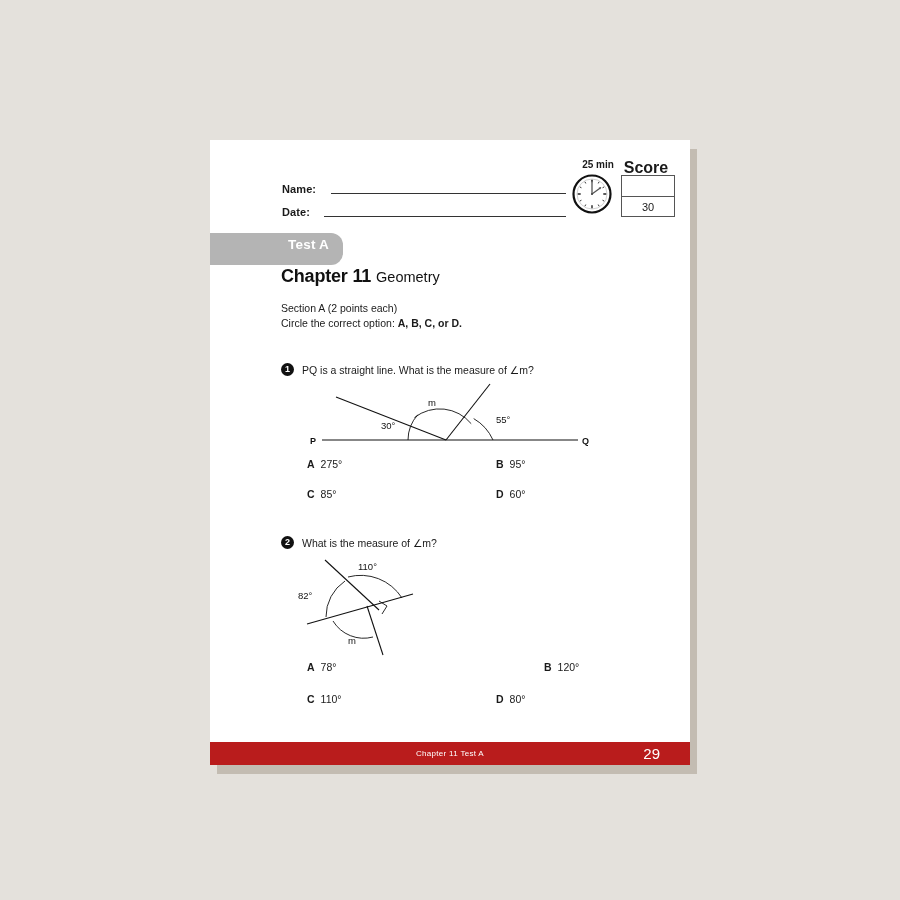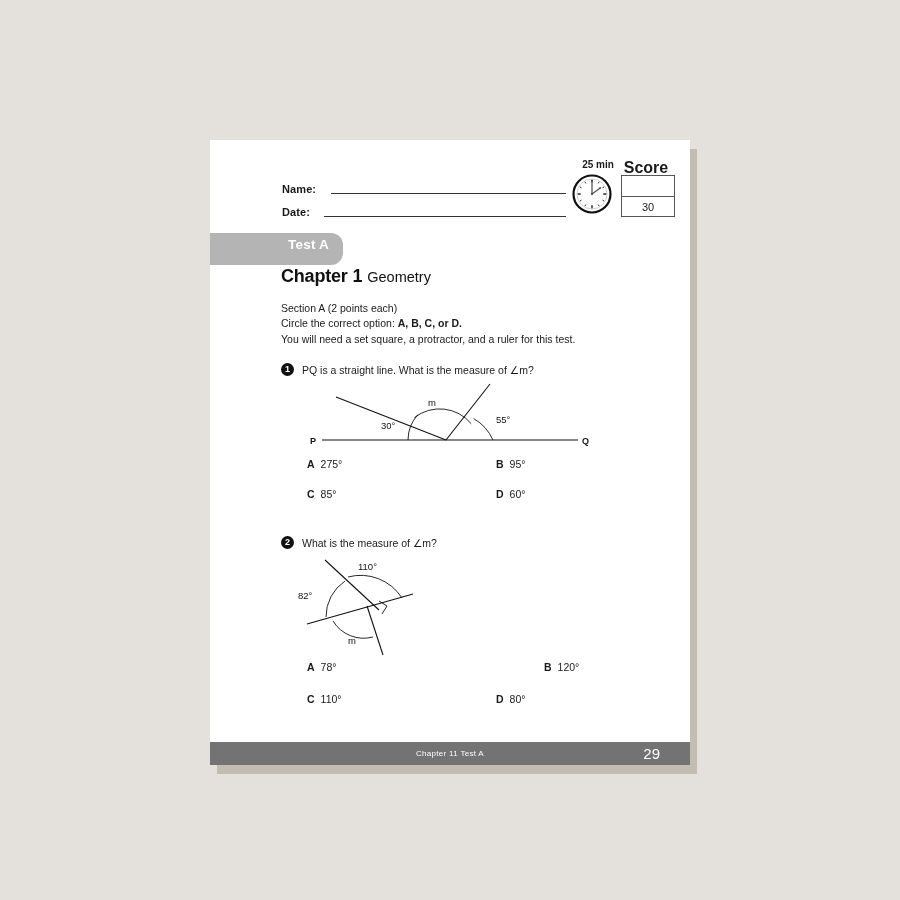--- a/index.html
+++ b/index.html
@@ -193,21 +193,21 @@
   #q2a { left: 97px;  top: 521px; }
   #q2b { left: 286px; top: 521px; padding-left: 48px; }
   #q2c { left: 97px;  top: 553px; }
   #q2d { left: 286px; top: 553px; }
 
   
   #footer {
     position: absolute;
     left: 0; bottom: 0;
     width: 480px; height: 23px;
-    background: #737373;
+    background: #b91c1c;
   }
   #footer-center {
     position: absolute;
     left: 0; top: 0;
     width: 480px;
     line-height: 23px;
     text-align: center;
     font-size: 8px;
     color: #ffffff;
     letter-spacing: .3px;
@@ -267,28 +267,27 @@
     <div id="score-box">
       <div class="cell-top"></div>
       <div class="cell-bot">30</div>
     </div>
 
     <div id="test-tab">
       <span>Test A</span>
     </div>
 
     <div id="chapter-line">
-      <span class="ch">Chapter 1</span><span class="sub">Geometry</span>
+      <span class="ch">Chapter 11</span><span class="sub">Geometry</span>
     </div>
 
     <div class="intro" id="intro1">Section A (2 points each)</div>
     <div class="intro" id="intro2">
       <span>Circle the correct option: </span><b>A, B, C, or D.</b>
     </div>
-    <div class="intro" id="intro3">You will need a set square, a protractor, and a ruler for this test.</div>
 
     <div class="qnum" id="q1num">1</div>
     <div class="qtext" id="q1text">PQ is a straight line. What is the measure of ∠m?</div>
 
     <svg class="fig" id="fig1" width="300" height="76" viewBox="0 0 300 76">
 
       <line x1="22" y1="62" x2="278" y2="62" stroke="#111" stroke-width="1.1"></line>
 
       <line x1="36" y1="19" x2="146" y2="62" stroke="#111" stroke-width="1.1"></line>
 

